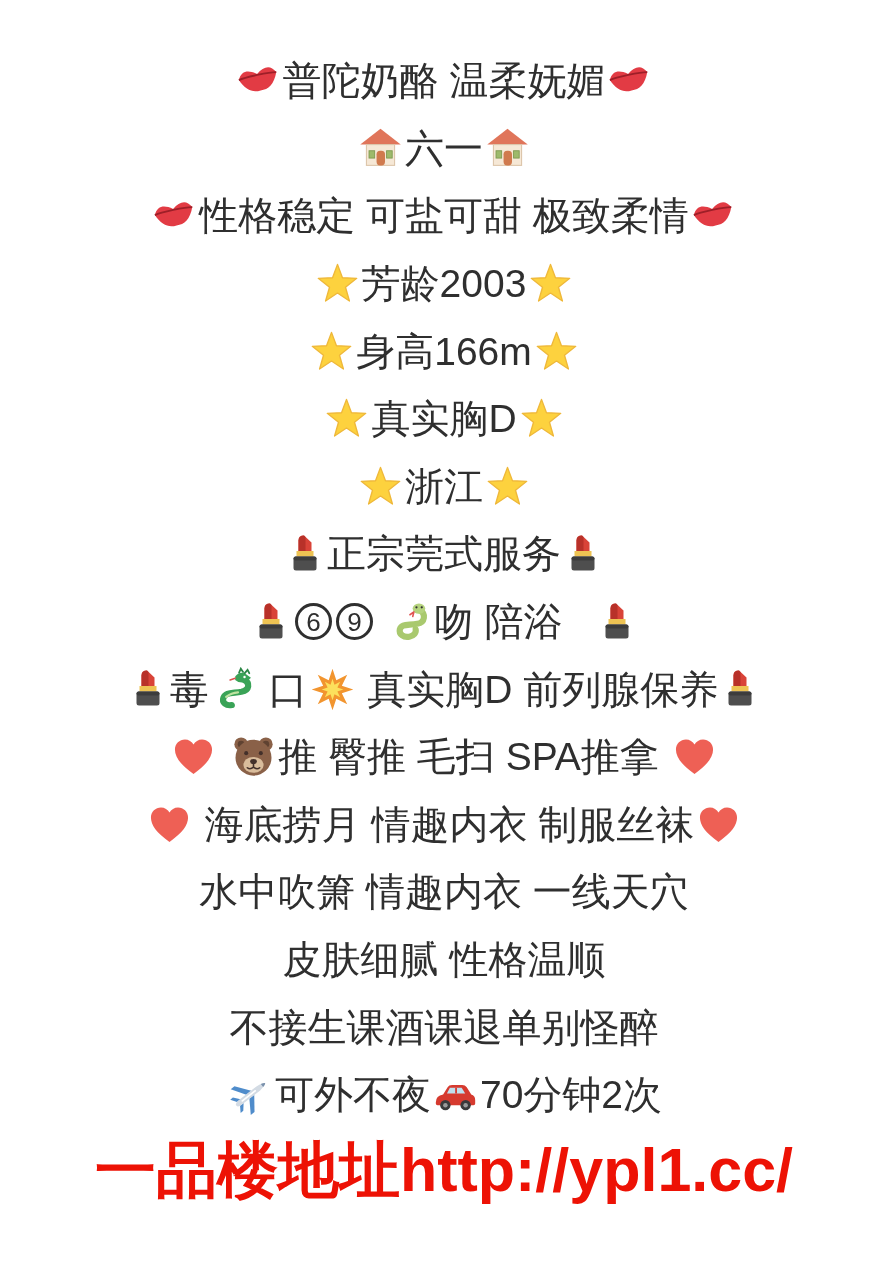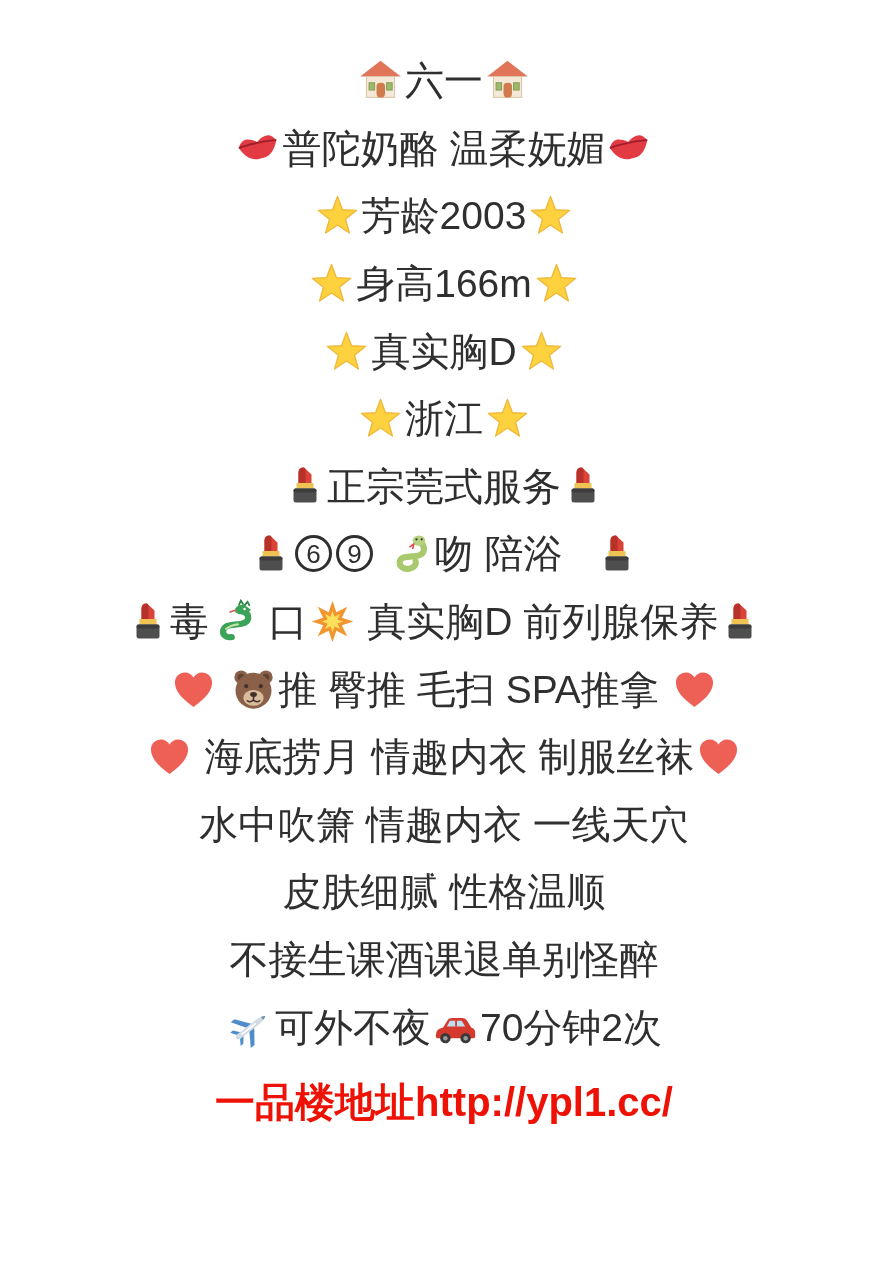--- a/index.html
+++ b/index.html
@@ -49,50 +49,61 @@
     border-radius: 50%;
     font-size: 26px;
     margin: 0 2px;
     flex: none;
   }
   .footer {
     height: 84px;
     display: flex;
     align-items: center;
     justify-content: center;
-    font-size: 40px;
+    font-size: 61px;
     font-weight: 800;
     letter-spacing: 0;
     white-space: pre;
   }
 </style>
 </head>
 <body style="background: rgb(255, 255, 255);">
 
 <div class="page">
   <div>
+      <div class="line"><span class="icon icon-kiss-mark"><svg viewBox="0 0 40 40">
+            <g transform="rotate(-12 20 20)">
+              <path d="M3 16 C7 8 13 9 20 14 C27 9 33 8 37 16 C33 26 27 30 20 29 C13 30 7 26 3 16 Z" fill="#e23b44"></path>
+              <path d="M3 16 C9 14.6 31 14.6 37 16" stroke="#9e1f28" stroke-width="1.6" fill="none"></path>
+            </g>
+          </svg></span><span class="seg-text">普陀奶酪 温柔妩媚</span><span class="icon icon-kiss-mark"><svg viewBox="0 0 40 40">
+            <g transform="rotate(-12 20 20)">
+              <path d="M3 16 C7 8 13 9 20 14 C27 9 33 8 37 16 C33 26 27 30 20 29 C13 30 7 26 3 16 Z" fill="#e23b44"></path>
+              <path d="M3 16 C9 14.6 31 14.6 37 16" stroke="#9e1f28" stroke-width="1.6" fill="none"></path>
+            </g>
+          </svg></span></div>
       <div class="line"><span class="icon icon-house"><svg viewBox="0 0 40 40">
             <polygon points="20,2.5 38,16.5 2,16.5" fill="#e0755a"></polygon>
             <rect x="7.5" y="16.5" width="25" height="18.5" fill="#f6e8d6" stroke="#ddc6ab" stroke-width="1"></rect>
             <rect x="16.5" y="22" width="7.5" height="13" rx="3.2" fill="#d07a4e"></rect>
             <rect x="9.8" y="22" width="5" height="6.5" fill="#9dba6b" stroke="#7e9a51" stroke-width="0.8"></rect>
             <rect x="25.4" y="22" width="5" height="6.5" fill="#9dba6b" stroke="#7e9a51" stroke-width="0.8"></rect>
           </svg></span><span class="seg-text">六一</span><span class="icon icon-house"><svg viewBox="0 0 40 40">
             <polygon points="20,2.5 38,16.5 2,16.5" fill="#e0755a"></polygon>
             <rect x="7.5" y="16.5" width="25" height="18.5" fill="#f6e8d6" stroke="#ddc6ab" stroke-width="1"></rect>
             <rect x="16.5" y="22" width="7.5" height="13" rx="3.2" fill="#d07a4e"></rect>
             <rect x="9.8" y="22" width="5" height="6.5" fill="#9dba6b" stroke="#7e9a51" stroke-width="0.8"></rect>
             <rect x="25.4" y="22" width="5" height="6.5" fill="#9dba6b" stroke="#7e9a51" stroke-width="0.8"></rect>
           </svg></span></div>
       <div class="line"><span class="icon icon-kiss-mark"><svg viewBox="0 0 40 40">
             <g transform="rotate(-12 20 20)">
               <path d="M3 16 C7 8 13 9 20 14 C27 9 33 8 37 16 C33 26 27 30 20 29 C13 30 7 26 3 16 Z" fill="#e23b44"></path>
               <path d="M3 16 C9 14.6 31 14.6 37 16" stroke="#9e1f28" stroke-width="1.6" fill="none"></path>
             </g>
-          </svg></span><span class="seg-text">普陀奶酪 温柔妩媚</span><span class="icon icon-kiss-mark"><svg viewBox="0 0 40 40">
+          </svg></span><span class="seg-text">性格稳定 可盐可甜 极致柔情</span><span class="icon icon-kiss-mark"><svg viewBox="0 0 40 40">
             <g transform="rotate(-12 20 20)">
               <path d="M3 16 C7 8 13 9 20 14 C27 9 33 8 37 16 C33 26 27 30 20 29 C13 30 7 26 3 16 Z" fill="#e23b44"></path>
               <path d="M3 16 C9 14.6 31 14.6 37 16" stroke="#9e1f28" stroke-width="1.6" fill="none"></path>
             </g>
           </svg></span></div>
       <div class="line"><span class="icon icon-star"><svg viewBox="0 0 40 40">
             <polygon points="20,3 24.4,14.9 37.1,15.4 27.1,23.3 30.6,35.6 20,28.5 9.4,35.6 12.9,23.3 2.9,15.4 15.6,14.9" fill="#fdd23e" stroke="#efb83a" stroke-width="1.2" stroke-linejoin="round"></polygon>
           </svg></span><span class="seg-text">芳龄2003</span><span class="icon icon-star"><svg viewBox="0 0 40 40">
             <polygon points="20,3 24.4,14.9 37.1,15.4 27.1,23.3 30.6,35.6 20,28.5 9.4,35.6 12.9,23.3 2.9,15.4 15.6,14.9" fill="#fdd23e" stroke="#efb83a" stroke-width="1.2" stroke-linejoin="round"></polygon>
           </svg></span></div>

